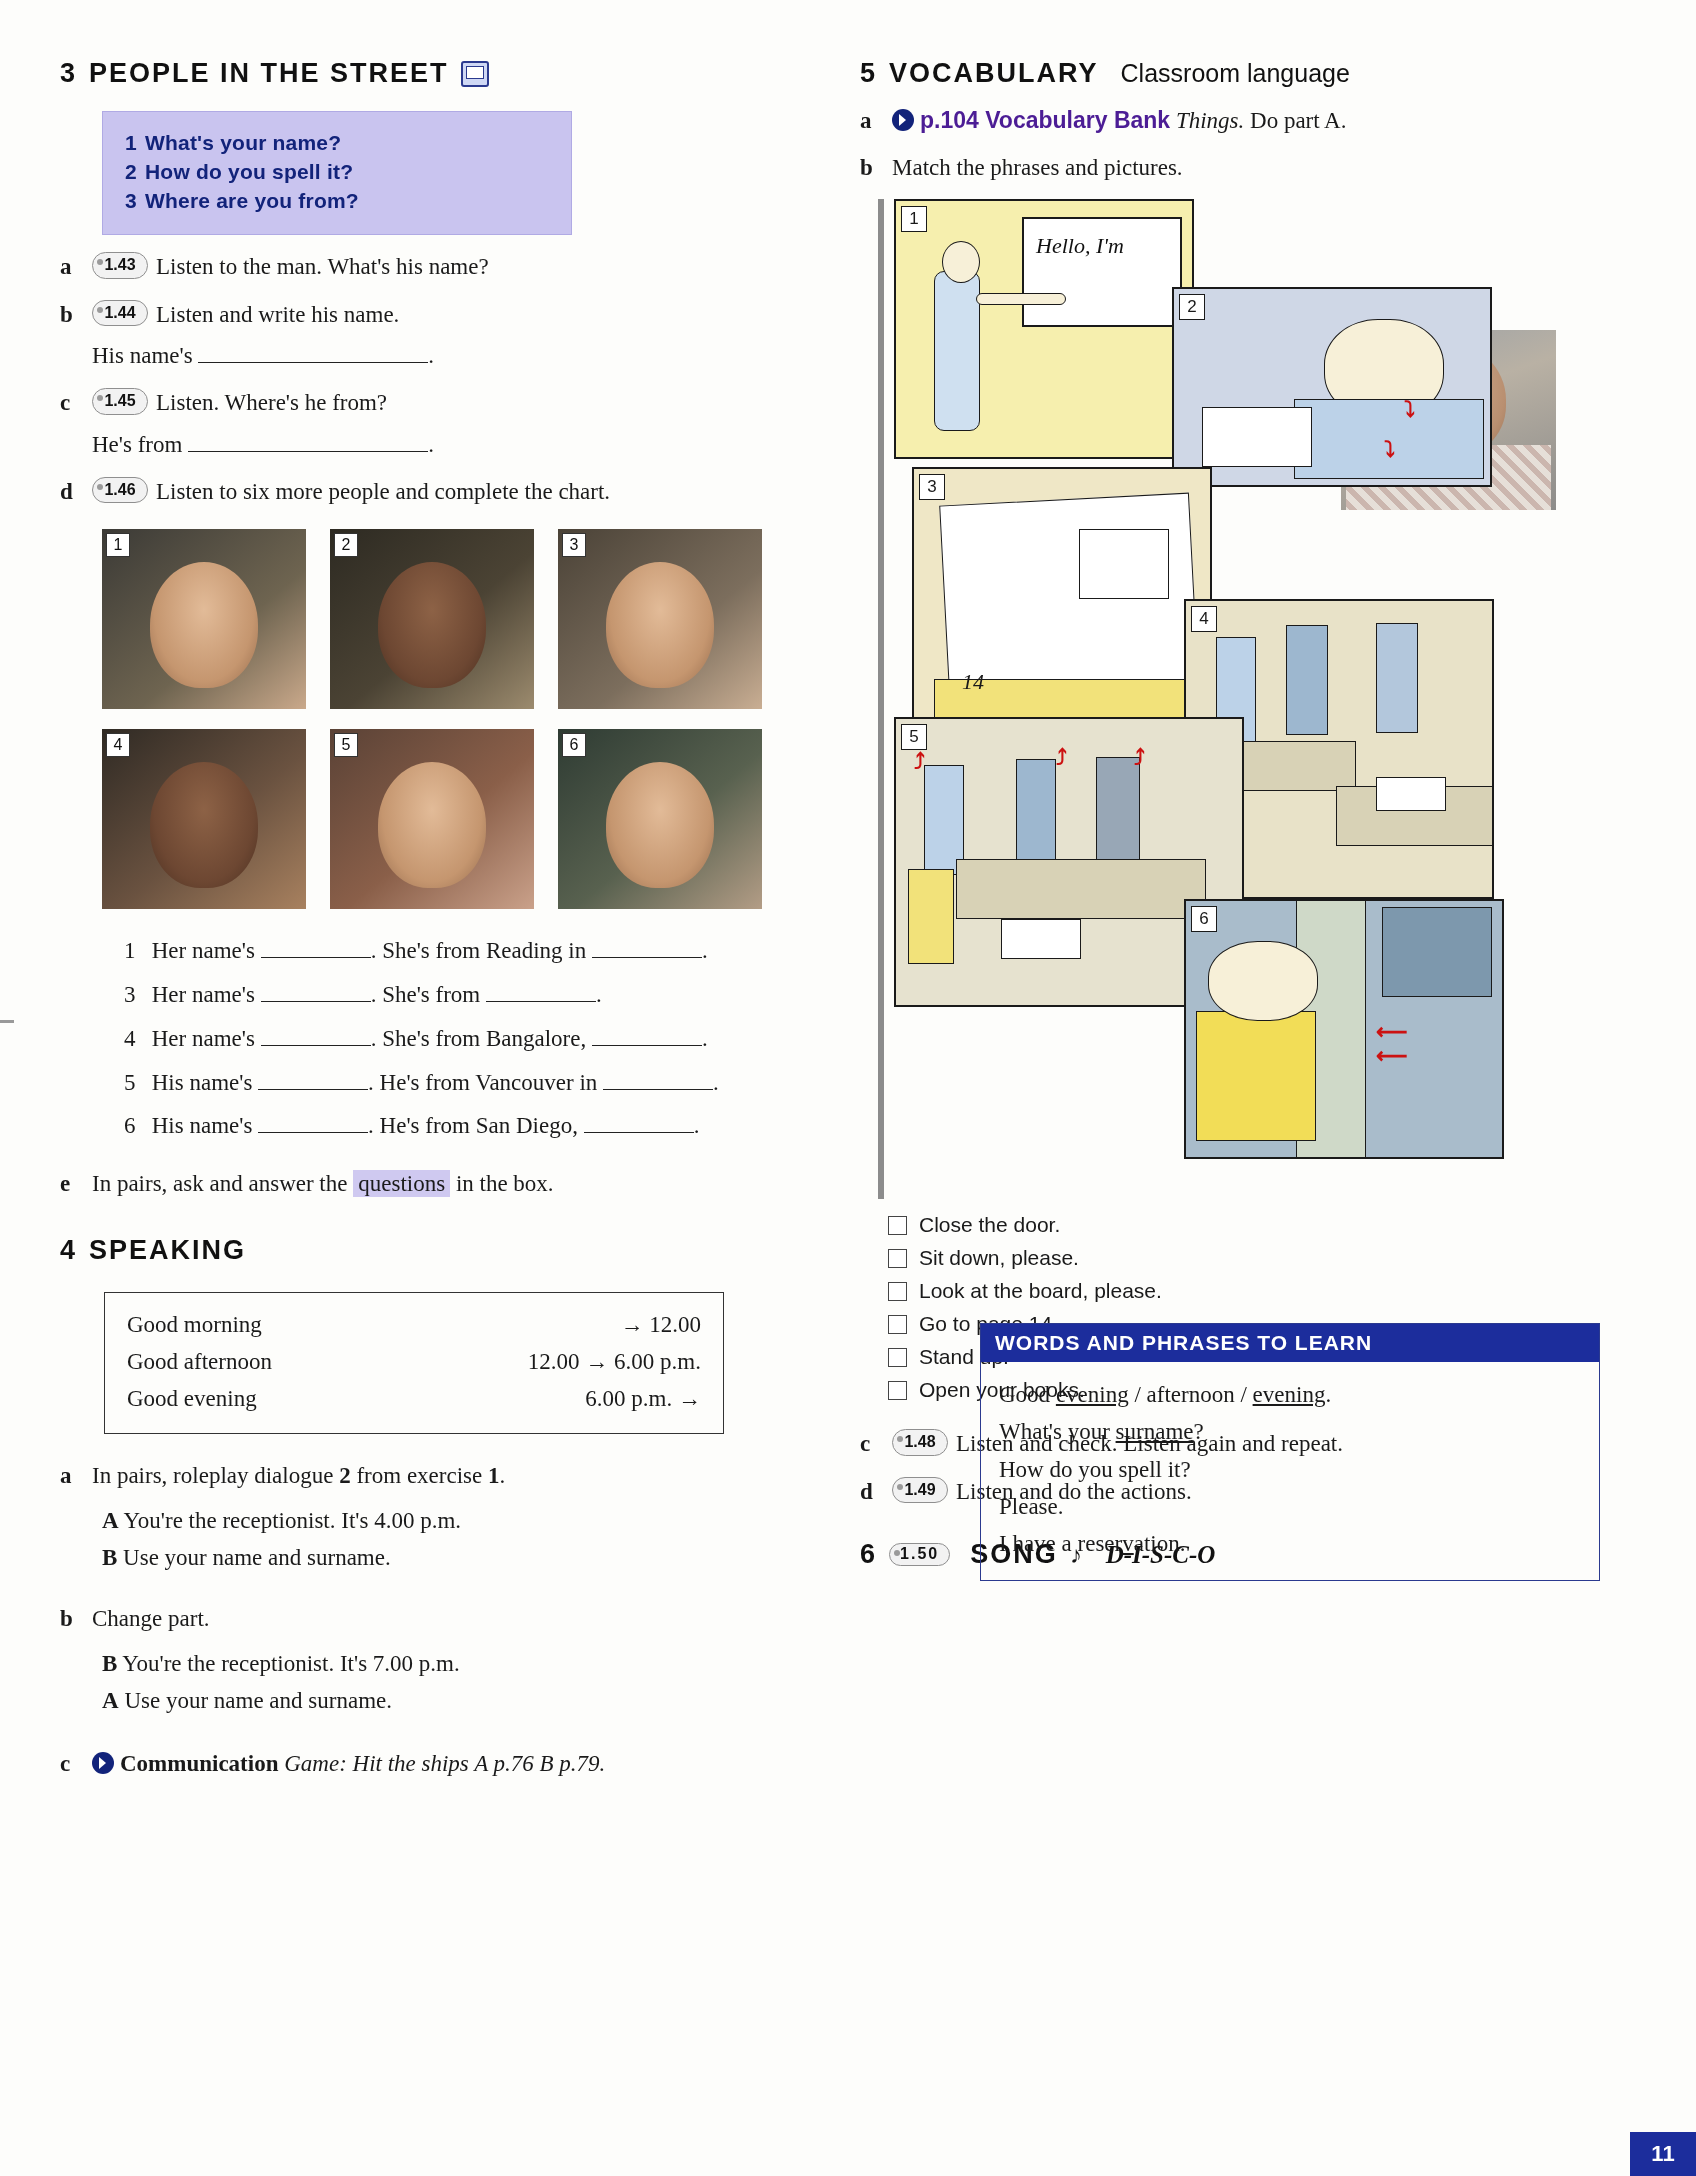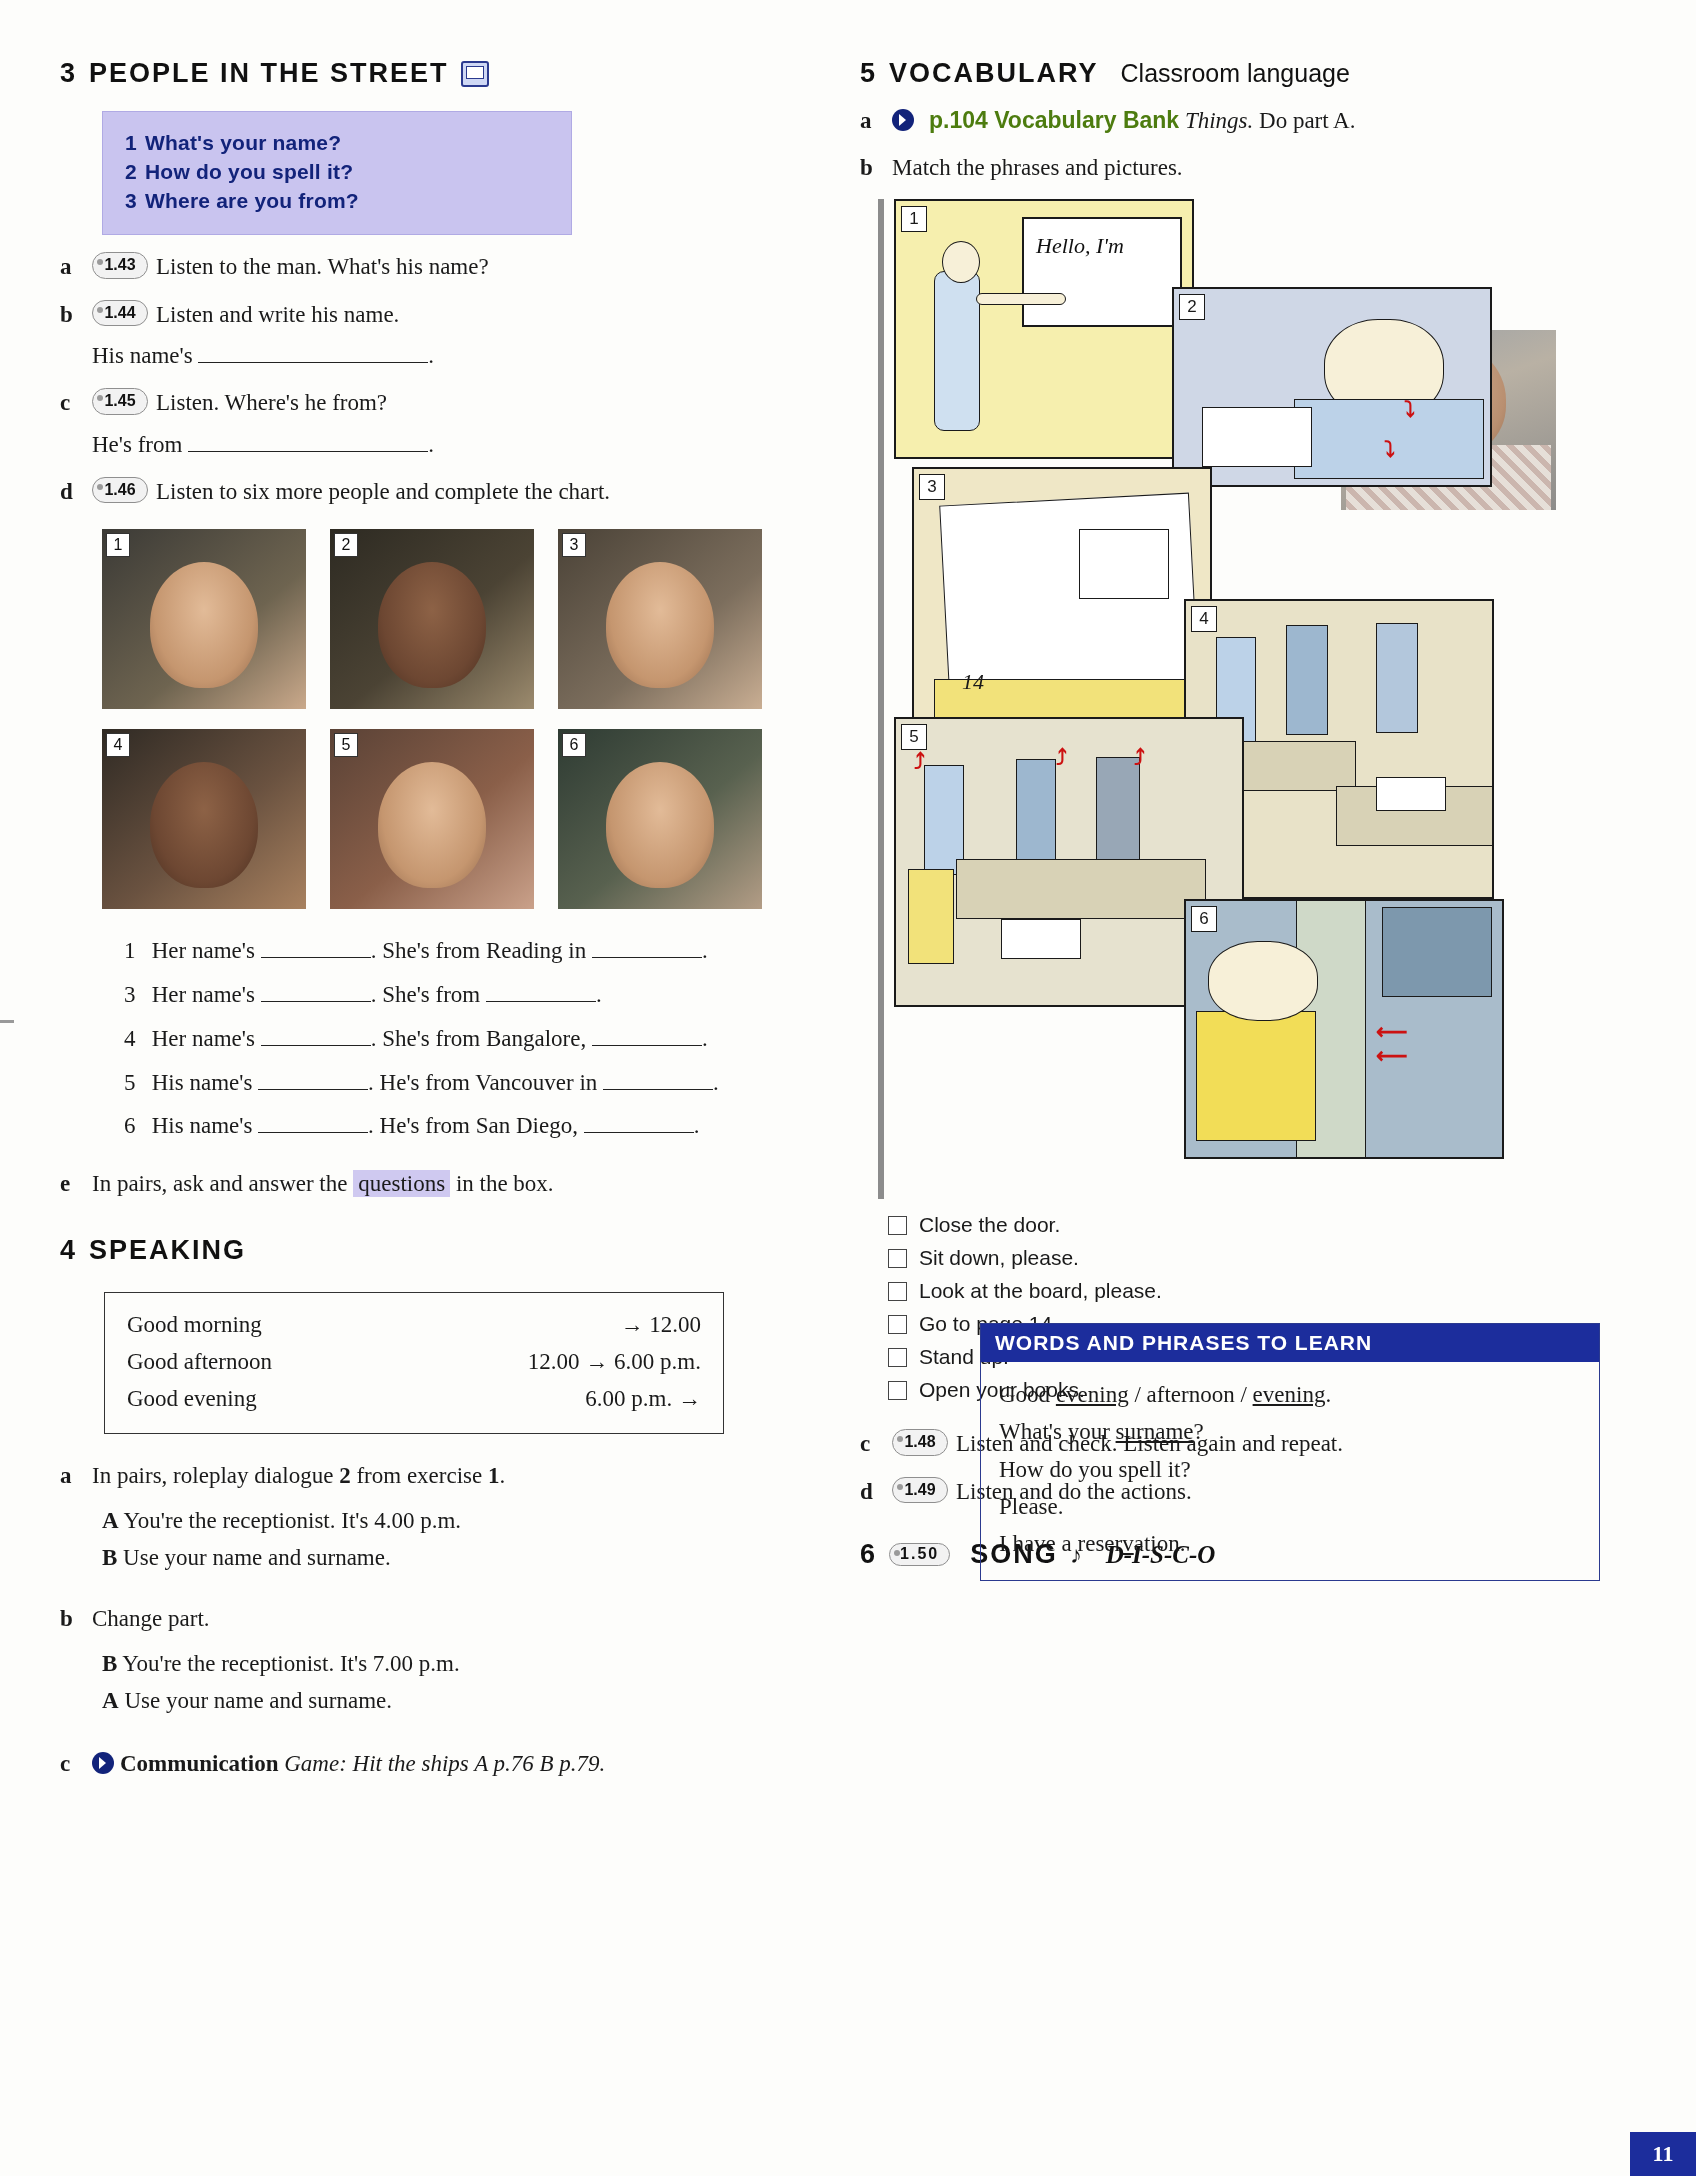--- a/index.html
+++ b/index.html
@@ -185,23 +185,22 @@
   .arrow-circle:after{
     content:"";
     position:absolute; left:7px; top:5px;
     border-left:7px solid #fff;
     border-top:6px solid transparent;
     border-bottom:6px solid transparent;
   }
   .blue-bold {
     font-family:"Liberation Sans", sans-serif;
     font-weight:bold;
-    color:#4d7c0f;
+    color:#4c1d95;
     font-size:23px;
-    margin-left:9px;
   }
 
   
   .comic {
     position:relative;
     margin:16px 0 0 18px;
     width:720px; height:1000px;
     border-left:6px solid #8c8c8c;
     padding-left:10px;
   }
@@ -281,21 +280,21 @@
     padding:7px 14px;
   }
   .wp-body { padding:14px 18px 18px 18px; font-size:23px; line-height:1.62; }
   .u { text-decoration:underline; }
 
   .pagenum {
     position:absolute; right:0; bottom:0;
     width:66px; height:44px;
     background:#1c2d9c;
     color:#fff;
-    font-family:Liberation Serif, serif;
+    font-family:Liberation Sans, sans-serif;
     font-weight:bold;
     font-size:22px;
     display:flex; align-items:center; justify-content:center;
   }
   .edge-mark{
     position:absolute; left:0; top:1020px;
     width:14px;height:3px;background:#999;
   }
   .note-icon{ font-size:24px; }
 </style>

